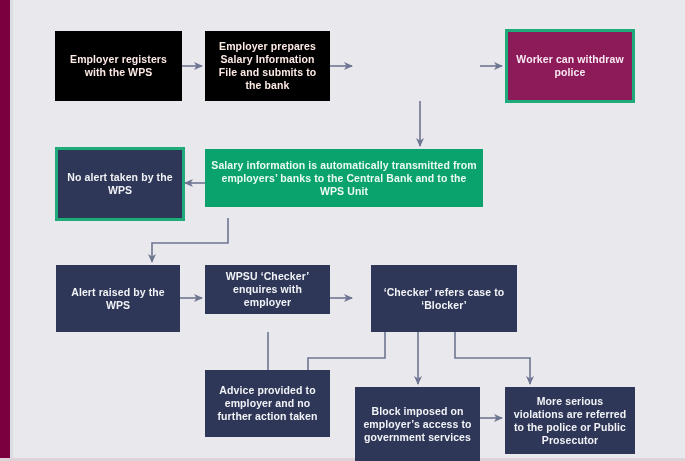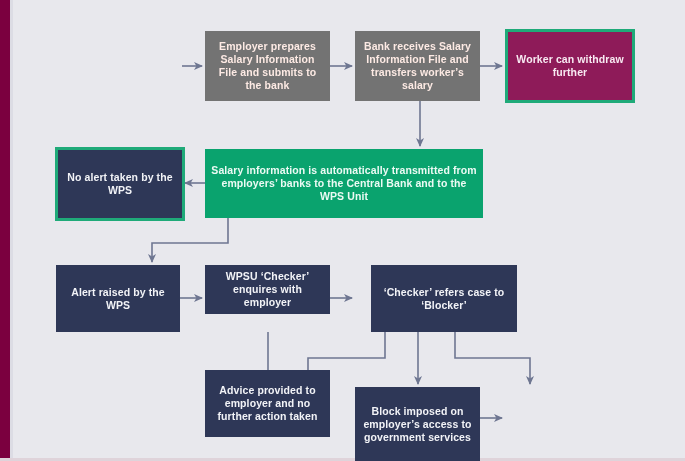--- a/index.html
+++ b/index.html
@@ -39,21 +39,21 @@
     text-align:center;
     color:#ffffff;
     font-size:10.5px;
     line-height:13px;
     font-weight:bold;
     letter-spacing:0.1px;
     padding:3px 6px;
     -webkit-font-smoothing:antialiased;
   }
   .node span{display:block;width:100%;}
-  .n-salmon{background:#737373;color:#fdeae4;}
+  .n-salmon{background:#000000;color:#fdeae4;}
   .n-navy{background:#2e3757;color:#f2f3f7;}
   .n-green{background:#0aa36e;color:#ecfaf4;}
   .n-purple{background:#8e1b59;color:#f8eaf2;}
   .hl-green{border:3px solid #1faa79;}
 </style>
 </head>
 <body>
 
 <div id="canvas">
 
@@ -87,38 +87,38 @@
       <path d="M385,332 L385,358 L308,358 L308,384"></path>
 
       <path d="M418,332 L418,384"></path>
 
       <path d="M455,332 L455,358 L530,358 L530,384"></path>
 
       <path d="M480,418 L502,418"></path>
     </g>
   </svg>
 
+  <div class="node n-salmon" style="left:55px;top:31px;width:127px;height:70px;">
+    <span>Employer registers with the WPS</span>
+  </div>
 
   <div class="node n-salmon" style="left:205px;top:31px;width:125px;height:70px;">
     <span>Employer prepares Salary Information File and submits to the bank</span>
   </div>
 
-  <div class="node n-salmon" style="left:355px;top:31px;width:125px;height:70px;">
-    <span>Bank receives Salary Information File and transfers worker’s salary</span>
-  </div>
 
   <div class="node n-purple hl-green" style="left:505px;top:29px;width:130px;height:74px;">
-    <span>Worker can withdraw further</span>
+    <span>Worker can withdraw police</span>
   </div>
 
   <div class="node n-navy hl-green" style="left:55px;top:147px;width:130px;height:74px;">
     <span>No alert taken by the WPS</span>
   </div>
 
-  <div class="node n-green" style="left:205px;top:149px;width:278px;height:69px;">
+  <div class="node n-green" style="left:205px;top:149px;width:278px;height:58px;">
     <span>Salary information is automatically transmitted from employers’ banks to the Central Bank and to the WPS Unit</span>
   </div>
 
   <div class="node n-navy" style="left:56px;top:265px;width:124px;height:67px;">
     <span>Alert raised by the WPS</span>
   </div>
 
   <div class="node n-navy" style="left:205px;top:265px;width:125px;height:49px;">
     <span>WPSU ‘Checker’ enquires with employer</span>
   </div>
@@ -128,14 +128,17 @@
   </div>
 
   <div class="node n-navy" style="left:205px;top:370px;width:125px;height:67px;">
     <span>Advice provided to employer and no further action taken</span>
   </div>
 
   <div class="node n-navy" style="left:355px;top:387px;width:125px;height:74px;">
     <span>Block imposed on employer’s access to government services</span>
   </div>
 
+  <div class="node n-navy" style="left:505px;top:387px;width:130px;height:67px;">
+    <span>More serious violations are referred to the police or Public Prosecutor</span>
+  </div>
 
 </div>
 
 </body></html>

